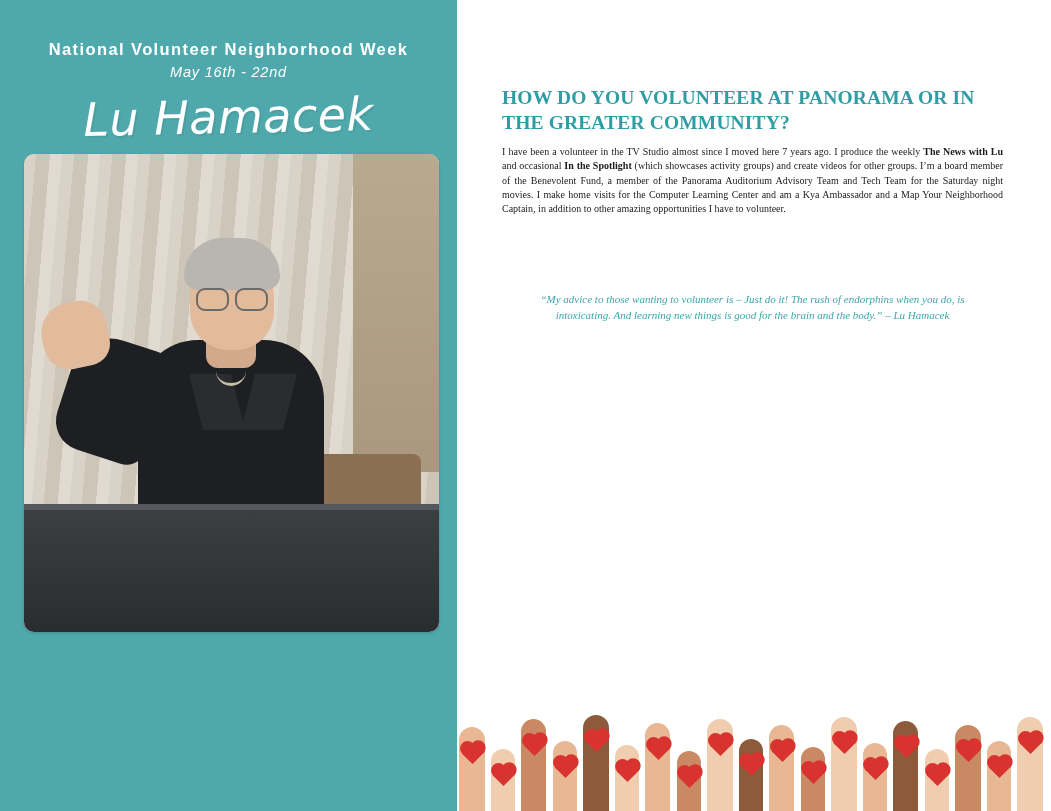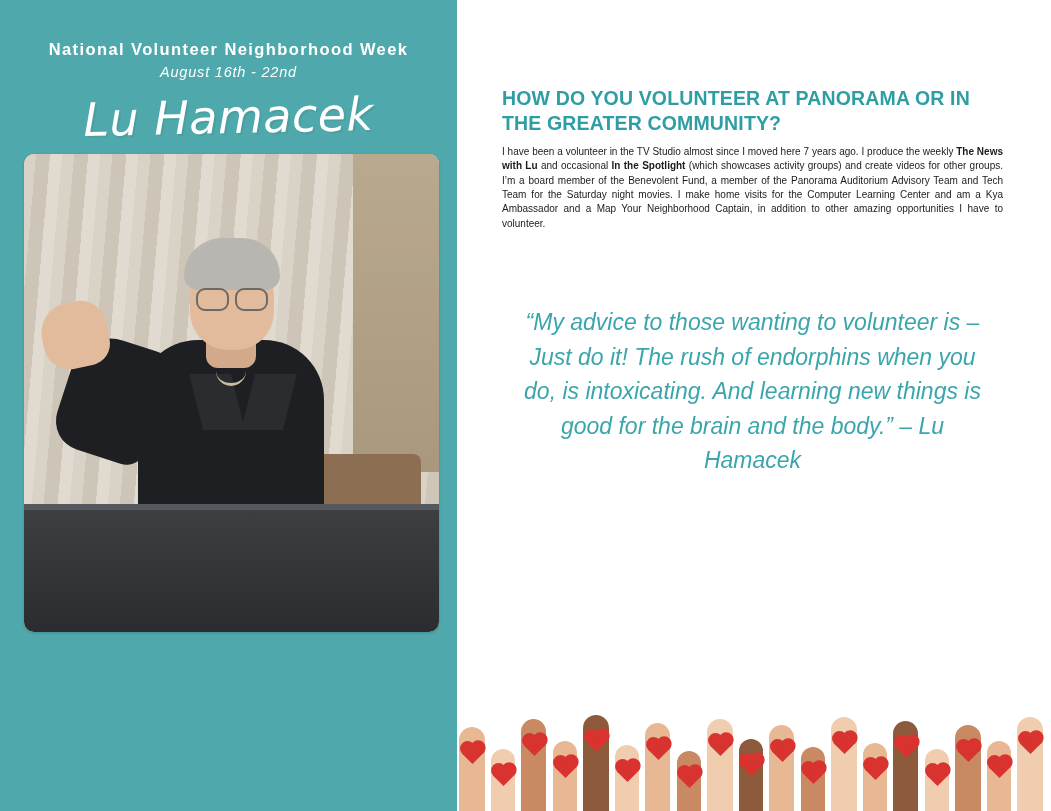--- a/index.html
+++ b/index.html
@@ -190,20 +190,21 @@
   }
   .caption .j { text-align: justify; text-align-last: center; }
 
   
   .right-panel {
     position: relative;
     flex: 1 1 auto;
     height: 631px;
     padding: 86px 48px 0 45px;
     background: #ffffff;
+    font-family: Liberation Serif, serif;
   }
   h2.q {
     color: #2f9da4;
     font-size: 19.5px;
     font-weight: bold;
     letter-spacing: 0.15px;
     line-height: 1.28;
     margin: 0 0 9px 0;
   }
   p.a {
@@ -211,21 +212,21 @@
     font-size: 10px;
     line-height: 1.44;
     margin: 0;
     text-align: justify;
   }
   .block-gap { height: 34px; }
   .quote {
     margin-top: 40px;
     color: #3aa6ac;
     font-style: italic;
-    font-size: 23px;
+    font-size: 11px;
     line-height: 1.5;
     text-align: center;
     padding: 0 14px;
   }
 
   
   .hands {
     position: absolute;
     left: 457px; bottom: 0;
     width: 594px; height: 104px;
@@ -258,21 +259,21 @@
 </style>
 </head>
 <body>
 
 <div class="page">
 
   <div class="left-panel">
     <div class="left-inner">
 
       <div class="week-title">National Volunteer Neighborhood Week</div>
-      <div class="week-dates">August 16th - 22nd</div>
+      <div class="week-dates">May 16th - 22nd</div>
       <div class="person-name">Lu Hamacek</div>
 
       <div class="photo-frame">
         <div class="photo-bg"></div>
         <div class="photo-wallright"></div>
         <div class="photo-chair"></div>
         <div class="person">
           <div class="torso">
             <div class="collar-l"></div>
             <div class="collar-r"></div>

